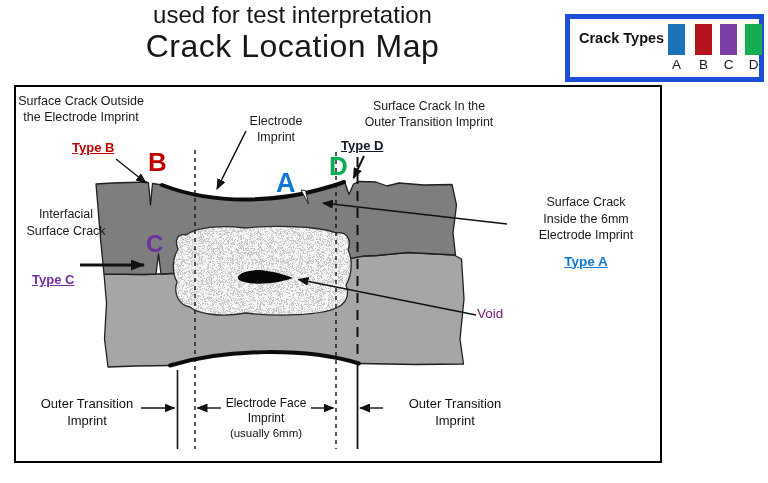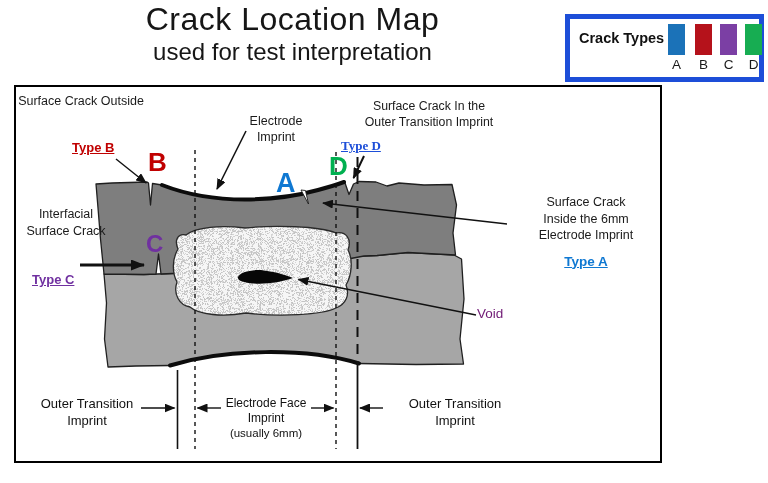--- a/index.html
+++ b/index.html
@@ -54,22 +54,22 @@
   #dim-c{left:195px;top:309px;width:110px;font-size:12px;line-height:15px;}
   #dim-c .small{font-size:11.5px;}
   #dim-r{left:376px;top:308px;width:126px;}
 </style>
 </head>
 <body>
 
 <div id="page">
 
   <div id="title-block">
+    <div id="slide-subtitle">used for test interpretation</div>
     <div id="slide-title">Crack Location Map</div>
-    <div id="slide-subtitle">used for test interpretation</div>
   </div>
 
   <div id="legend">
     <span id="legend-title">Crack Types</span>
     <div class="swatch" style="left: 98px; background-color: rgb(27, 114, 184);"></div>
     <div class="swatch" style="left: 125px; background-color: rgb(181, 18, 27);"></div>
     <div class="swatch" style="left: 150px; background-color: rgb(123, 63, 164);"></div>
     <div class="swatch" style="left: 175px; background-color: rgb(23, 173, 82);"></div>
     <div class="swatch-label" style="left:98px">A</div>
     <div class="swatch-label" style="left:125px">B</div>
@@ -149,34 +149,35 @@
       <line x1="64" y1="178" x2="128" y2="178" stroke="#111" stroke-width="2.8" marker-end="url(#ahBig)"></line>
 
       <line x1="125" y1="321" x2="158.5" y2="321" stroke="#111" stroke-width="1.4" marker-end="url(#ah)"></line>
       <line x1="205" y1="321" x2="181.5" y2="321" stroke="#111" stroke-width="1.4" marker-end="url(#ah)"></line>
       <line x1="295" y1="321" x2="317.5" y2="321" stroke="#111" stroke-width="1.4" marker-end="url(#ah)"></line>
       <line x1="367" y1="321" x2="344" y2="321" stroke="#111" stroke-width="1.4" marker-end="url(#ah)"></line>
     </svg>
 
     <div id="lbl-b" class="dlabel">
       <span>Surface Crack Outside</span><br>
+      <span>the Electrode Imprint</span>
     </div>
     <div id="type-b" class="type-label" style="color: rgb(192, 0, 0);">Type B</div>
     <div id="letter-b" class="big-letter" style="color: rgb(192, 0, 0);">B</div>
 
     <div id="lbl-ei" class="dlabel">
       <span>Electrode</span><br>
       <span>Imprint</span>
     </div>
 
     <div id="lbl-d" class="dlabel">
       <span>Surface Crack In the</span><br>
       <span>Outer Transition Imprint</span>
     </div>
-    <div id="type-d" class="type-label" style="color: #1d4ed8; font-family: Liberation Serif, serif;">Type D</div>
+    <div id="type-d" class="type-label" style="color: #0f172a;">Type D</div>
     <div id="letter-d" class="big-letter" style="color: rgb(0, 176, 80);">D</div>
 
     <div id="lbl-a" class="dlabel">
       <span>Surface Crack</span><br>
       <span>Inside the 6mm</span><br>
       <span>Electrode Imprint</span>
       <span id="type-a" style="color: rgb(15, 120, 210);">Type A</span>
     </div>
     <div id="letter-a" class="big-letter" style="color: rgb(15, 120, 210);">A</div>
 

